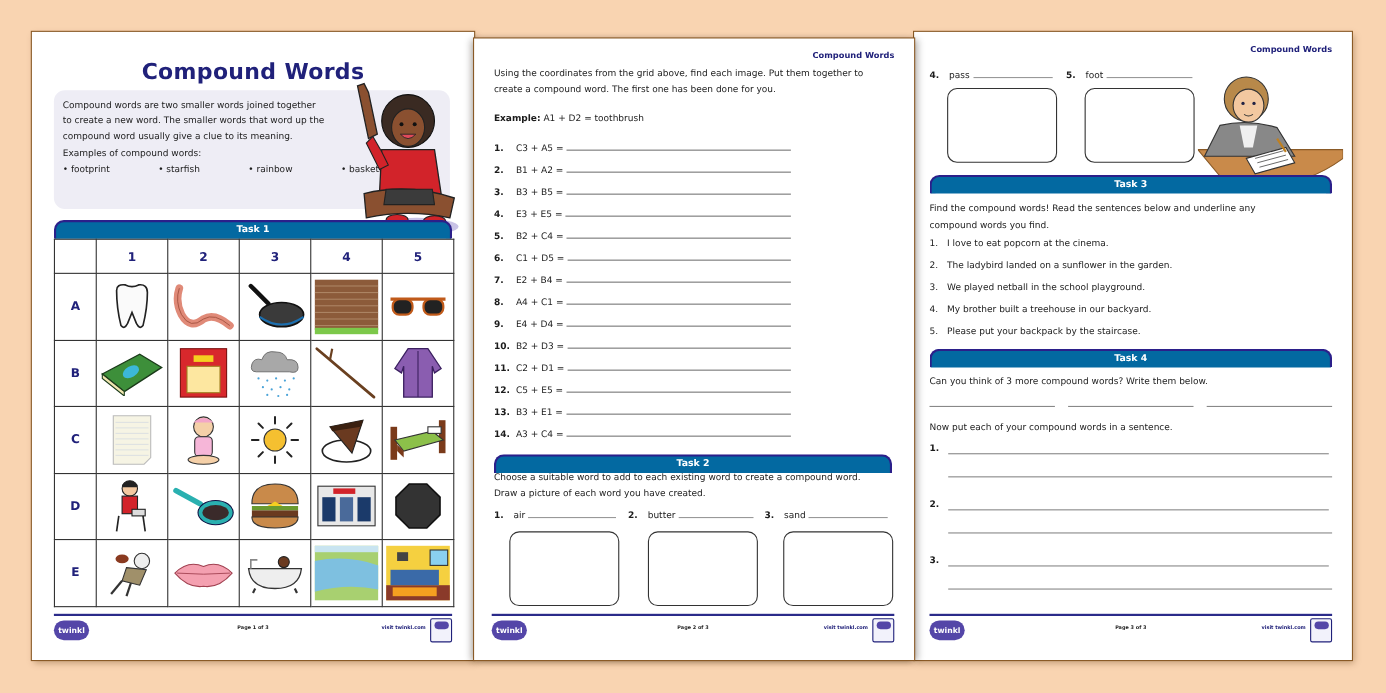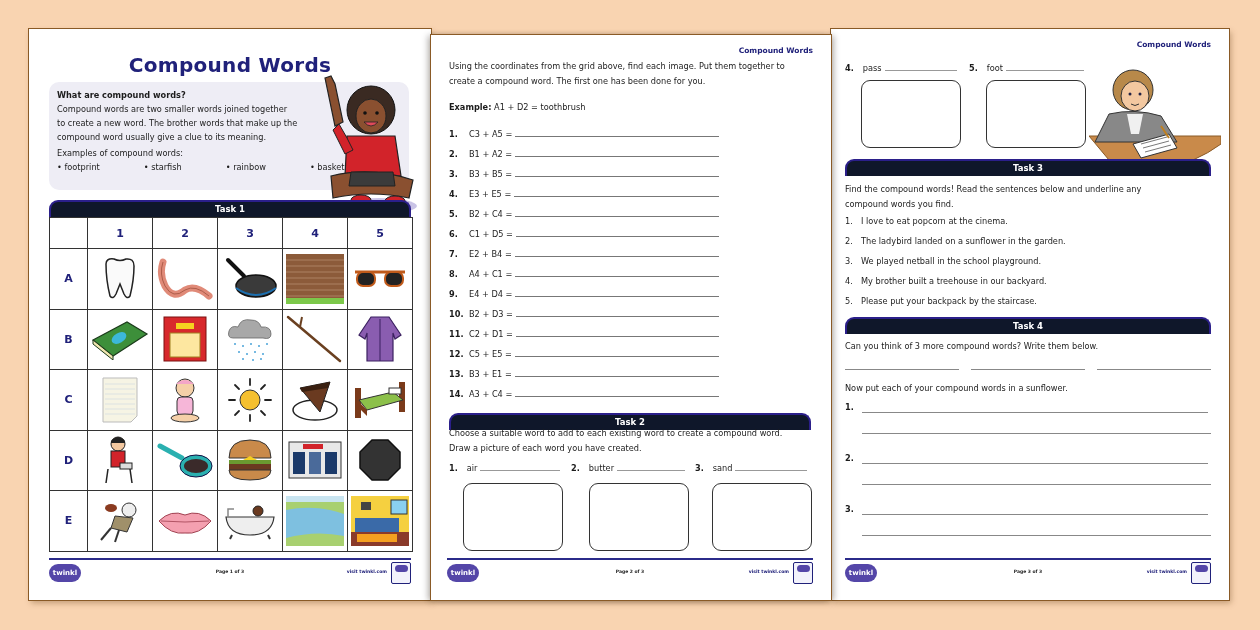--- a/index.html
+++ b/index.html
@@ -39,21 +39,21 @@
   .info-box .examples-label { margin-top: 2px; }
   .examples { display: flex; gap: 44px; font-size: 8.2px; }
   .examples span::before { content: "• "; }
 
   .girl {
     position: absolute; left: 288px; top: 45px; width: 100px; height: 140px;
   }
 
   .task-bar {
     position: absolute; height: 17px;
-    background: #0f172a; border: 2px solid #2b1f8a; border-bottom: none;
+    background: #0369a1; border: 2px solid #2b1f8a; border-bottom: none;
     border-radius: 9px 9px 0 0;
     color: #ffffff; font-weight: bold; font-size: 8.5px;
     text-align: center; line-height: 15px;
   }
 
   .grid {
     position: absolute; left: 20px; top: 188px;
     border-collapse: collapse;
   }
   .grid td {
@@ -133,23 +133,22 @@
   .sent-block .l1 { position: absolute; left: 17px; right: 3px; top: 13px; border-bottom: 1px solid #888; }
   .sent-block .l2 { position: absolute; left: 17px; right: 0; top: 34px; border-bottom: 1px solid #888; }
 </style>
 </head>
 <body>
 
 <div class="page page-left">
   <div class="doc-title">Compound Words</div>
 
   <div class="info-box">
-    <div class="q">What are compound words?</div>
     <div>Compound words are two smaller words joined together</div>
-    <div>to create a new word. The brother words that make up the</div>
+    <div>to create a new word. The smaller words that word up the</div>
     <div>compound word usually give a clue to its meaning.</div>
     <div class="examples-label">Examples of compound words:</div>
     <div class="examples">
       <span>footprint</span>
       <span>starfish</span>
       <span>rainbow</span>
       <span>basketball</span>
     </div>
   </div>
 
@@ -489,21 +488,21 @@
       </div>
   </div>
 
   <div class="task-bar" style="left:14px; top:288px; width:366px;">Task 4</div>
   <div class="task4-q">Can you think of 3 more compound words? Write them below.</div>
   <div class="three-lines">
     <div></div>
     <div></div>
     <div></div>
   </div>
-  <div class="task4-s">Now put each of your compound words in a sunflower.</div>
+  <div class="task4-s">Now put each of your compound words in a sentence.</div>
   <div class="sent-blocks">
     <div class="sent-block">
       <span class="n">1.</span>
       <div class="l1"></div>
       <div class="l2"></div>
     </div>
     <div class="sent-block">
       <span class="n">2.</span>
       <div class="l1"></div>
       <div class="l2"></div>

